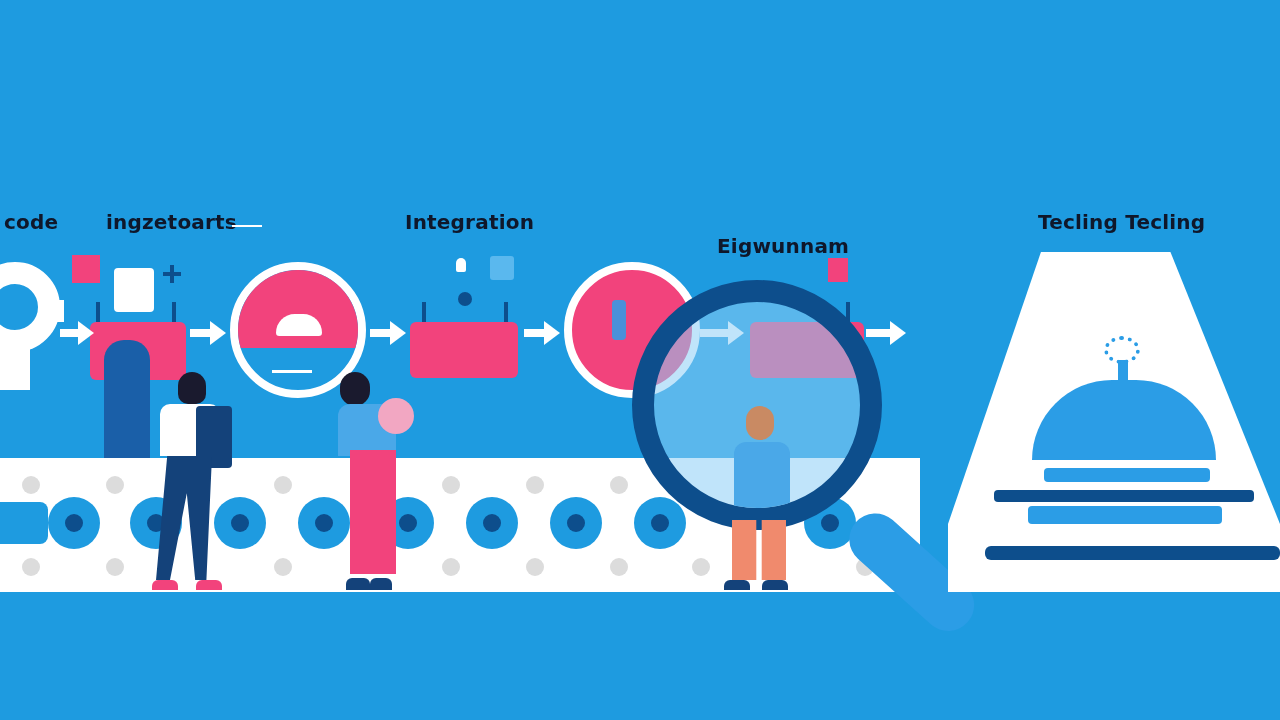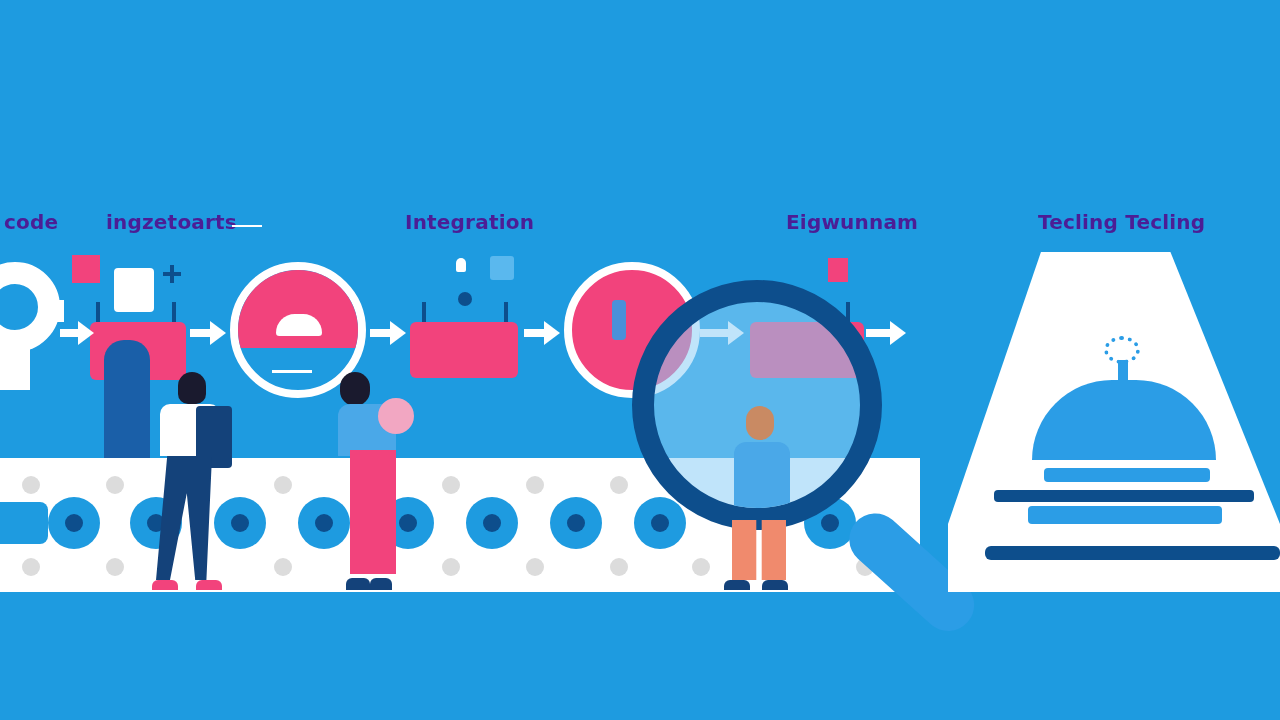--- a/index.html
+++ b/index.html
@@ -1,35 +1,35 @@
 <!DOCTYPE html>
 <html><head>
 <meta charset="utf-8">
 <style>
   html,body{margin:0;padding:0;}
   body{width:1280px;height:720px;overflow:hidden;background:#1e9be0;position:relative;font-family:"DejaVu Sans","Liberation Sans",sans-serif;}
   .abs{position:absolute;}
-  .label{position:absolute;top:210px;color:#4c1d95;font-size:20px;font-weight:bold;letter-spacing:0.2px;white-space:nowrap;}
+  .label{position:absolute;top:210px;color:#0f172a;font-size:20px;font-weight:bold;letter-spacing:0.2px;white-space:nowrap;}
   .conveyor{position:absolute;left:0;top:458px;width:920px;height:134px;background:#fff;}
   .roller{position:absolute;width:52px;height:52px;border-radius:50%;background:#1e9be0;}
   .roller::after{content:"";position:absolute;left:17px;top:17px;width:18px;height:18px;border-radius:50%;background:#0d4e8c;}
   .dot{position:absolute;width:18px;height:18px;border-radius:50%;background:#dcdcdc;}
   .pinkbox{position:absolute;background:#f2437c;border-radius:6px;}
   .arrow{position:absolute;height:8px;background:#fff;}
   .arrow::after{content:"";position:absolute;right:-14px;top:-8px;border-left:16px solid #fff;border-top:12px solid transparent;border-bottom:12px solid transparent;}
   .circle{position:absolute;border-radius:50%;border:8px solid #fff;overflow:hidden;}
 </style>
 </head>
 <body>
 
 <div class="label" style="left:4px;">code</div>
 <div class="label" style="left:106px;">ingzetoarts</div>
 <div class="abs" style="left:232px;top:225px;width:30px;height:2px;background:#fff;"></div>
 <div class="label" style="left:405px;">Integration</div>
-<div class="label" style="left:786px;">Eigwunnam</div>
+<div class="label" style="left:717px;margin-top:24px;">Eigwunnam</div>
 <div class="label" style="left:1038px;">Tecling Tecling</div>
 
 <div class="abs" style="left:-30px;top:262px;width:90px;height:90px;border-radius:50%;border:22px solid #fff;box-sizing:border-box;"></div>
 <div class="abs" style="left:40px;top:300px;width:24px;height:22px;background:#fff;"></div>
 <div class="abs" style="left:0;top:345px;width:30px;height:45px;background:#fff;"></div>
 
 <div class="abs" style="left:72px;top:255px;width:28px;height:28px;background:#f2437c;"></div>
 <div class="abs" style="left:114px;top:268px;width:40px;height:44px;background:#fff;border-radius:4px;"></div>
 <div class="abs" style="left:163px;top:264px;width:18px;height:4px;background:#0d4e8c;margin-top:8px;"></div>
 <div class="abs" style="left:170px;top:265px;width:4px;height:18px;background:#0d4e8c;"></div>

